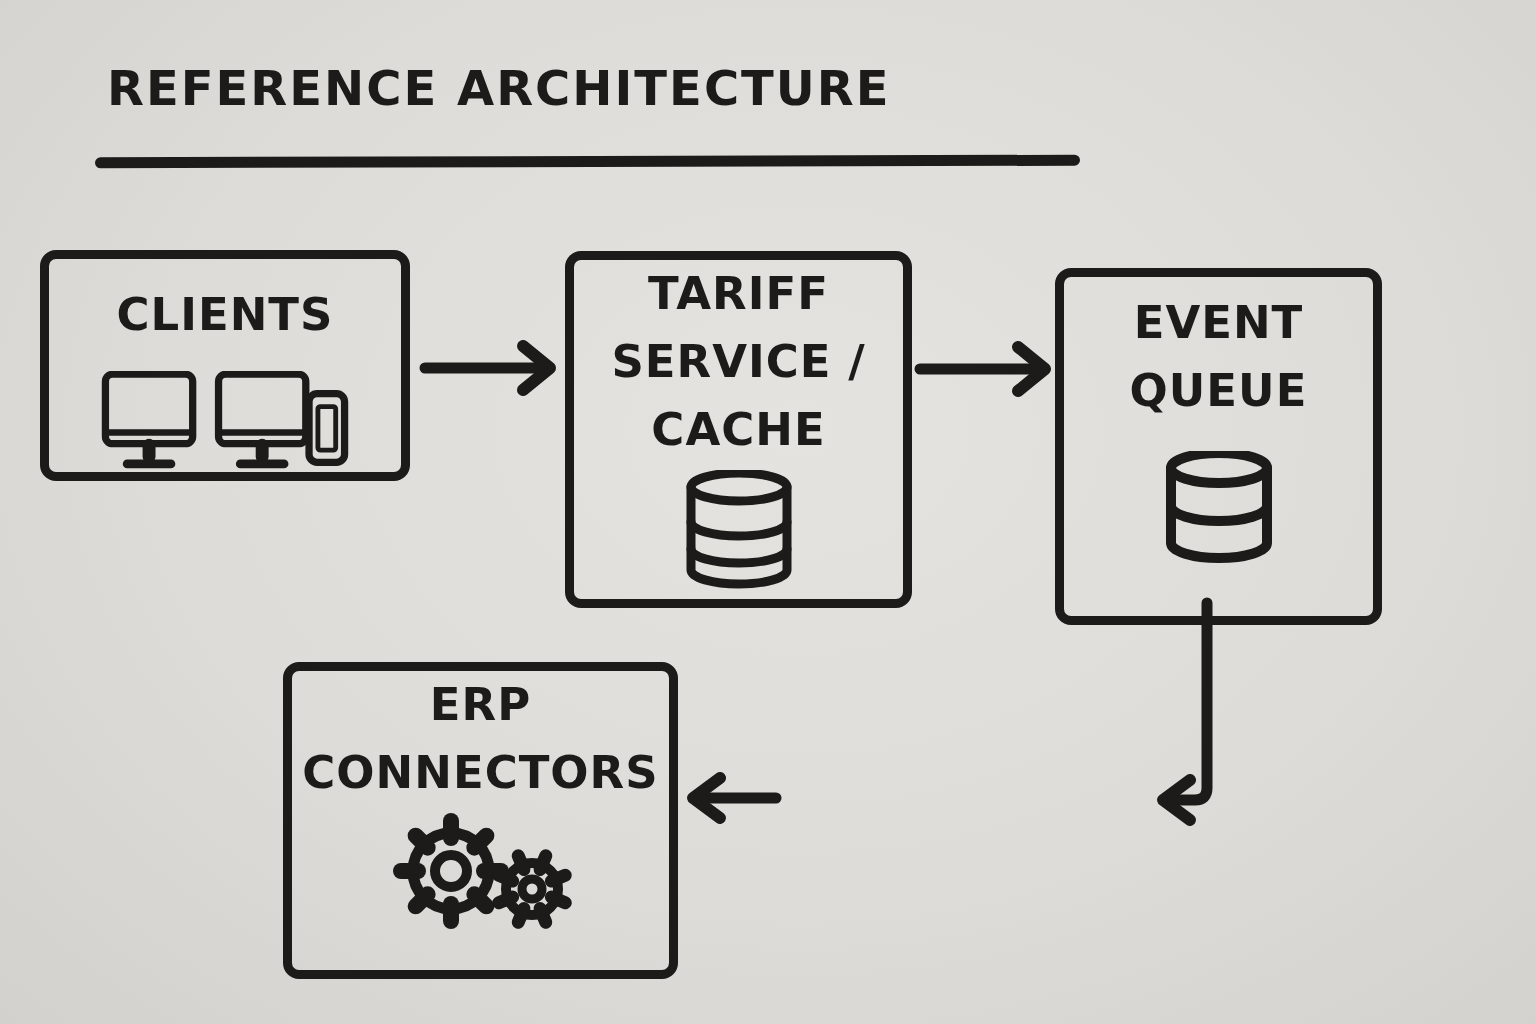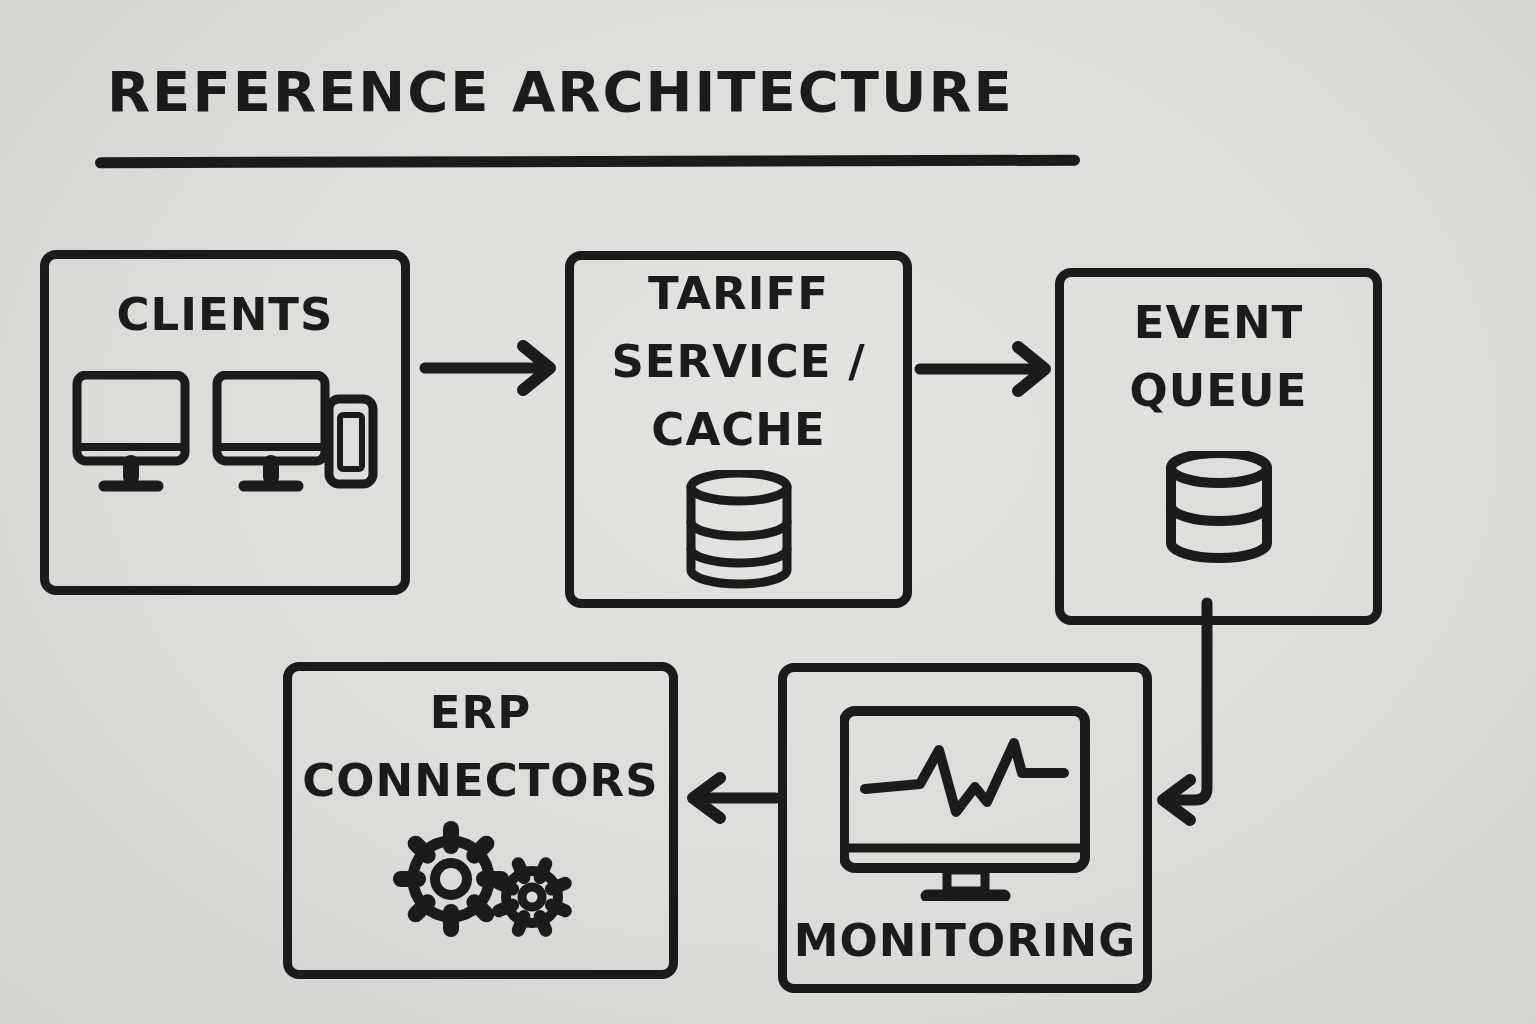--- a/index.html
+++ b/index.html
@@ -6,50 +6,50 @@
   .stage{
     position:relative;
     width:1536px;height:1024px;
     background:radial-gradient(ellipse at 52% 42%, #e4e3df 0%, #dddcd8 55%, #d2d1cd 100%);
     overflow:hidden;
     font-family:"DejaVu Sans", sans-serif;
     color:var(--ink, #1c1b19);
   }
   .title{
     position:absolute;left:107px;top:64px;margin:0;
-    font-size:56px;font-weight:bold;letter-spacing:2px;line-height:1;
+    font-size:48px;font-weight:bold;letter-spacing:2px;line-height:1;
     white-space:nowrap;
   }
   .title-underline{
     position:absolute;left:95px;top:156px;width:985px;height:11px;
     background:var(--ink,#1c1b19);border-radius:6px;
     transform:rotate(-0.15deg);
   }
   .node{
     position:absolute;box-sizing:border-box;
     border:9px solid var(--ink,#1c1b19);border-radius:16px;
     display:flex;flex-direction:column;align-items:center;
   }
   .node-label{
     font-size:45px;font-weight:bold;letter-spacing:1px;
     line-height:68px;white-space:pre-line;text-align:center;
   }
-  #node-clients   {left:40px;  top:250px; width:370px; height:345px;}
+  #node-clients   {left:40px;  top:250px; width:370px; height:231px;}
   #node-tariff    {left:565px; top:251px; width:347px; height:357px;}
   #node-event     {left:1055px;top:268px; width:327px; height:357px;}
   #node-erp       {left:283px; top:662px; width:395px; height:317px;}
   #node-monitoring{left:778px; top:663px; width:374px; height:330px;}
 
   #node-clients .node-label{margin-top:22px;}
   #node-clients svg{margin-top:22px;}
   #node-tariff .node-label{}
   #node-tariff svg{margin-top:6px;}
   #node-event .node-label{margin-top:12px;}
   #node-event svg{margin-top:26px;}
-  #node-erp .node-label{margin-top:8px;}
+  #node-erp .node-label{margin-top:0;}
   #node-monitoring svg{margin-top:34px;}
   #node-monitoring .node-label{margin-top:6px;}
 
   svg .ink{stroke:currentColor;fill:none;stroke-linecap:round;stroke-linejoin:round;}
   .edges{position:absolute;left:0;top:0;pointer-events:none;}
 </style>
 </head>
 <body>
 
 <div class="stage">
@@ -148,24 +148,14 @@
           <path class="ink" stroke-width="13" d="M21,0 H36" transform="rotate(157.5)"></path>
           <path class="ink" stroke-width="13" d="M21,0 H36" transform="rotate(202.5)"></path>
           <path class="ink" stroke-width="13" d="M21,0 H36" transform="rotate(247.5)"></path>
           <path class="ink" stroke-width="13" d="M21,0 H36" transform="rotate(292.5)"></path>
           <path class="ink" stroke-width="13" d="M21,0 H36" transform="rotate(337.5)"></path>
         </g>
       </g>
     </svg>
   </div>
 
-  <div class="node" id="node-monitoring">
-    <svg width="250" height="195" viewBox="0 0 250 195">
-      <rect class="ink" stroke-width="10" x="4" y="5" width="241" height="157" rx="11"></rect>
-      <path class="ink" stroke-width="9" d="M6,142 H243"></path>
-      <polyline class="ink" stroke-width="10" points="25,83 80,78 99,44 116,106 135,81 147,96 174,37 182,67 224,67"></polyline>
-      <rect class="ink" stroke-width="9" x="107" y="164" width="38" height="21"></rect>
-      <path class="ink" stroke-width="13" d="M87,190 H164"></path>
-    </svg>
-    <div class="node-label">MONITORING</div>
-  </div>
 
 </div>
 
 </body></html>

